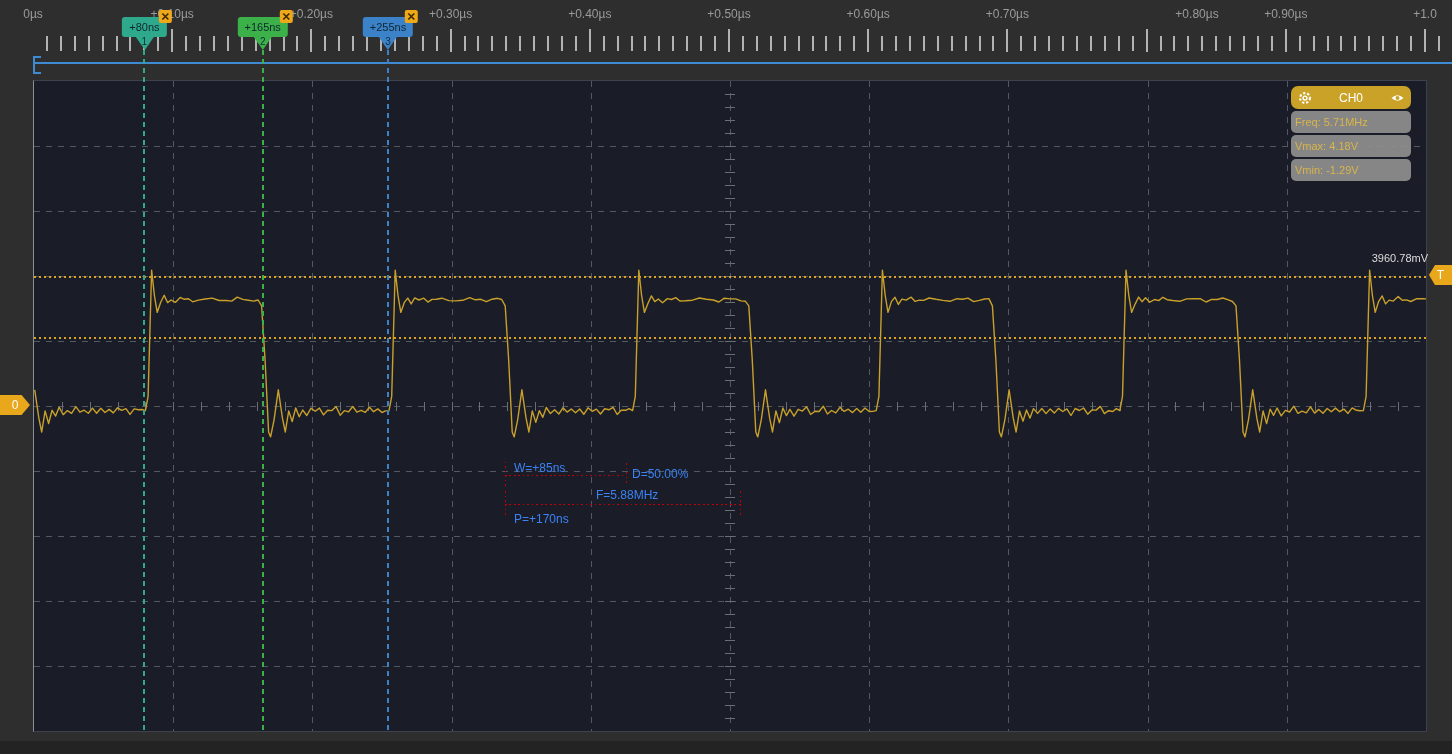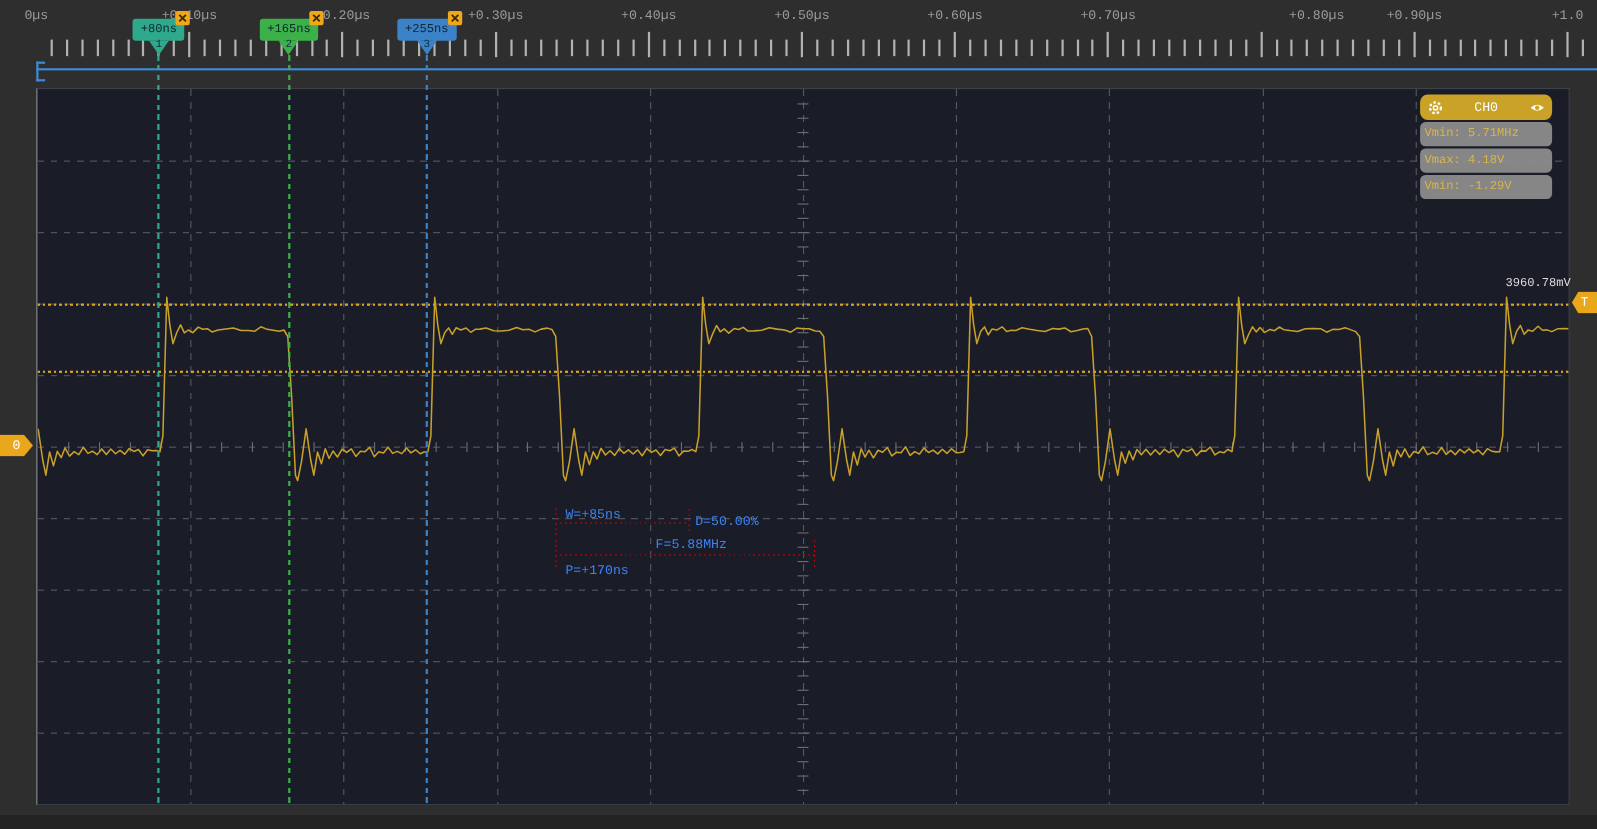--- a/index.html
+++ b/index.html
@@ -1,17 +1,17 @@
 <!DOCTYPE html>
 <html><head>
 <meta charset="utf-8">
 <style>
   html,body{margin:0;padding:0;background:#2e2e2e;}
   #app{position:relative;width:1452px;height:754px;background:#2e2e2e;overflow:hidden;
-       font-family:Liberation Mono, monospace;}
+       font-family:Liberation Sans, sans-serif;}
 
   
   #ruler{position:absolute;left:0;top:0;width:1452px;height:56px;z-index:20;}
   .rlabel{position:absolute;top:7px;font-size:12px;color:#9b9b9b;transform:translateX(-50%);white-space:nowrap;}
   .tick{position:absolute;width:2px;background:#b2b2b2;}
 
   
   #nav-line{position:absolute;left:33px;top:62px;width:1419px;height:2px;background:#3E8BD4;z-index:15;}
   #nav-bracket{position:absolute;left:33px;top:56px;width:6px;height:14px;
        border-left:2px solid #3E8BD4;border-top:2px solid #3E8BD4;border-bottom:2px solid #3E8BD4;z-index:16;}
@@ -340,21 +340,21 @@
       <span class="spacer"></span>
       <span>CH0</span>
       <span class="spacer"></span>
       <button class="icon-btn">
         <svg width="13" height="10" viewBox="0 0 13 10">
           <path d="M0.5 5 Q6.5 -0.5 12.5 5 Q6.5 10.5 0.5 5 Z" fill="#fff"></path>
           <circle cx="6.5" cy="5" r="2" fill="#C9A227"></circle>
         </svg>
       </button>
     </div>
-    <div class="ch-row">Vmin: 5.71MHz</div>
+    <div class="ch-row">Freq: 5.71MHz</div>
     <div class="ch-row">Vmax: 4.18V</div>
     <div class="ch-row">Vmin: -1.29V</div>
   </div>
 
   <div id="zero-marker">0</div>
   <div id="trig-label">3960.78mV</div>
   <div id="trig-marker">T</div>
 
   <div id="status-bar"></div>
 <div class="cursor-line" style="left: 143.36px; background: repeating-linear-gradient(rgb(47, 169, 140) 0px, rgb(47, 169, 140) 5px, transparent 5px, transparent 9px);"></div>

